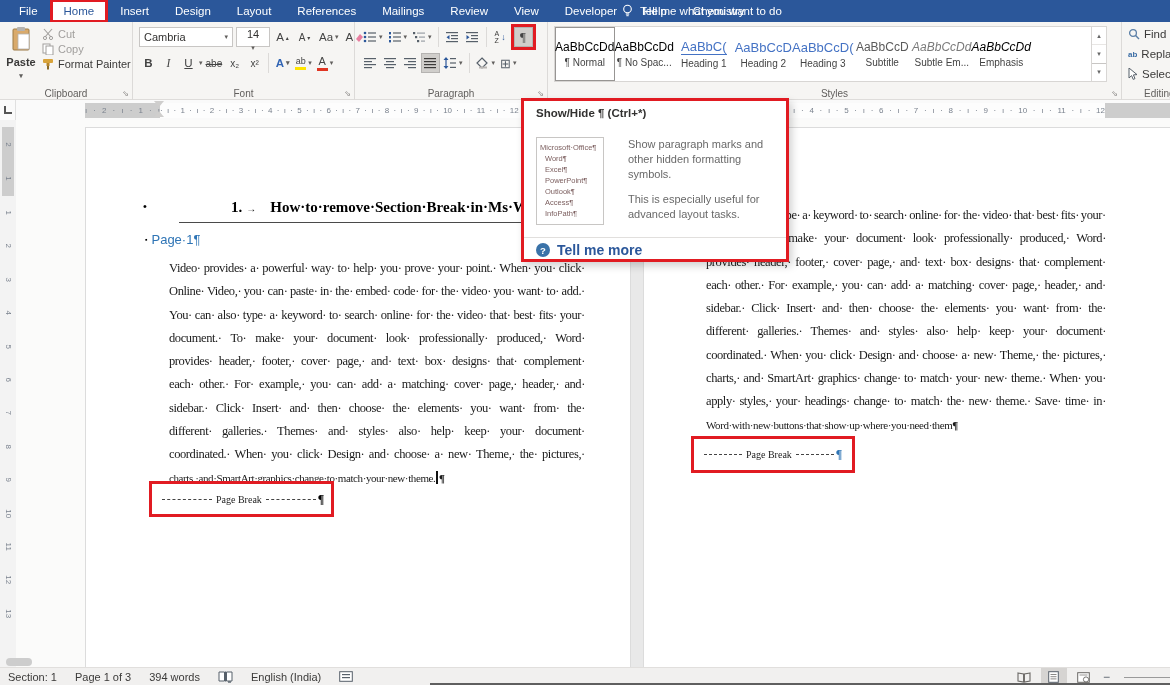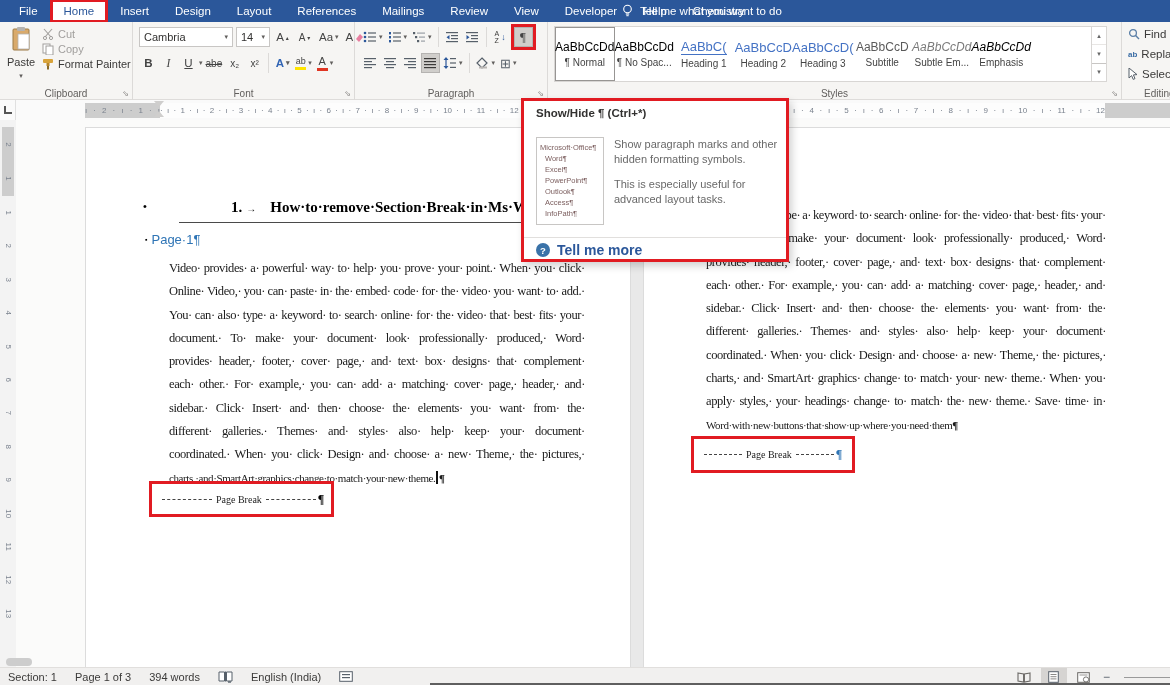--- a/index.html
+++ b/index.html
@@ -105,21 +105,21 @@
   .pb-pil{ font-family:"Liberation Serif",serif; font-size:12px; font-weight:bold; padding-left:2px; }
   .pb-pil.blue{ color:#2e74b5; }
 
   
   .tooltip{ position:absolute; left:521px; top:98px; width:268px; height:164px; background:#fff;
             border:3px solid #e11b22; box-shadow:3px 4px 8px rgba(0,0,0,.18); z-index:50; }
   .tt-title{ position:absolute; left:12px; top:6px; font-size:11.5px; font-weight:bold; color:#323130; }
   .tt-img{ position:absolute; left:12px; top:36px; width:68px; height:88px; border:1px solid #c8c6c4;
            padding:4px 3px; font-size:7.5px; line-height:11px; color:#7d6060; overflow:hidden; }
   .tt-img .sub{ padding-left:5px; white-space:nowrap; }
-  .tt-desc{ position:absolute; left:90px; top:36px; right:8px; font-size:11px; line-height:15px; color:#696969; }
+  .tt-desc{ position:absolute; left:104px; top:36px; right:8px; font-size:11px; line-height:15px; color:#696969; }
   .tt-desc p + p{ margin-top:10px; }
   .tt-div{ position:absolute; left:0; right:0; top:136px; border-top:1px solid #e1dfdd; }
   .tt-foot{ position:absolute; left:12px; top:141px; display:flex; align-items:center; gap:7px; }
   .helpdot{ width:14px; height:14px; border-radius:50%; background:#3a72a8; color:#fff; font-size:9.5px;
             font-weight:bold; display:flex; align-items:center; justify-content:center; }
   .tt-link{ font-size:14px; font-weight:bold; color:#2b579a; }
 
   
   .statusbar{ position:absolute; left:0; bottom:0; right:0; height:18px; background:#f1f0ef;
               border-top:1px solid #e1dfdd; display:flex; align-items:center; font-size:11px;
@@ -193,21 +193,21 @@
       <circle cx="5.5" cy="5" r="3.8" fill="none" stroke="#fff" stroke-width="1.1"></circle>
       <rect x="3.8" y="9.4" width="3.4" height="1.2" fill="#fff"></rect>
       <rect x="4.3" y="11.2" width="2.4" height="1" fill="#fff"></rect>
     </svg>
     <span>Tell me what you want to do</span>
   </div>
 
   <div class="ribbon">
 
     <div class="group" style="left:0;width:133px;">
-      <div style="position:absolute;left:4px;top:4px;width:34px;height:62px;display:flex;flex-direction:column;align-items:center;justify-content:flex-start;gap:4px;">
+      <div style="position:absolute;left:4px;top:4px;width:34px;height:62px;display:flex;flex-direction:column;align-items:center;justify-content:flex-start;gap:4px;font-weight:bold;">
         <svg class="icon-svg" width="22" height="26" viewBox="0 0 22 26">
           <rect x="3" y="3" width="16" height="21" rx="1" fill="#d9aa6b" stroke="#9c7a46" stroke-width="1"></rect>
           <rect x="7" y="1" width="8" height="4" rx="1" fill="#b5b2af"></rect>
           <rect x="8" y="8" width="11" height="15" fill="#fff" stroke="#b5b2af" stroke-width="0.8"></rect>
         </svg>
         <span style="font-size:11px;color:#3b3a39;">Paste</span>
         <span class="dd">▾</span>
       </div>
       <div style="position:absolute;left:42px;top:6px;display:flex;flex-direction:column;gap:3px;">
         <div style="display:flex;align-items:center;gap:4px;font-size:11px;color:#a19f9d;">
@@ -238,21 +238,21 @@
       <div class="glabel">Clipboard</div>
       <div class="launcher">⇘</div>
     </div>
 
     <div class="group" style="left:133px;width:222px;">
       <div class="row" style="left:6px;top:5px;gap:3px;">
         <div class="combo" style="width:94px;">
           <span>Cambria</span>
           <span class="dd">▾</span>
         </div>
-        <div class="combo" style="width:34px;">
+        <div class="combo" style="width:34px;flex-direction:column;">
           <span>14</span>
           <span class="dd">▾</span>
         </div>
         <div class="rbtn">
           <span>A</span>
             <span style="font-size:6px;vertical-align:top;">▴</span>
         </div>
         <div class="rbtn">
           <span style="font-size:10px;">A</span>
             <span style="font-size:6px;">▾</span>

